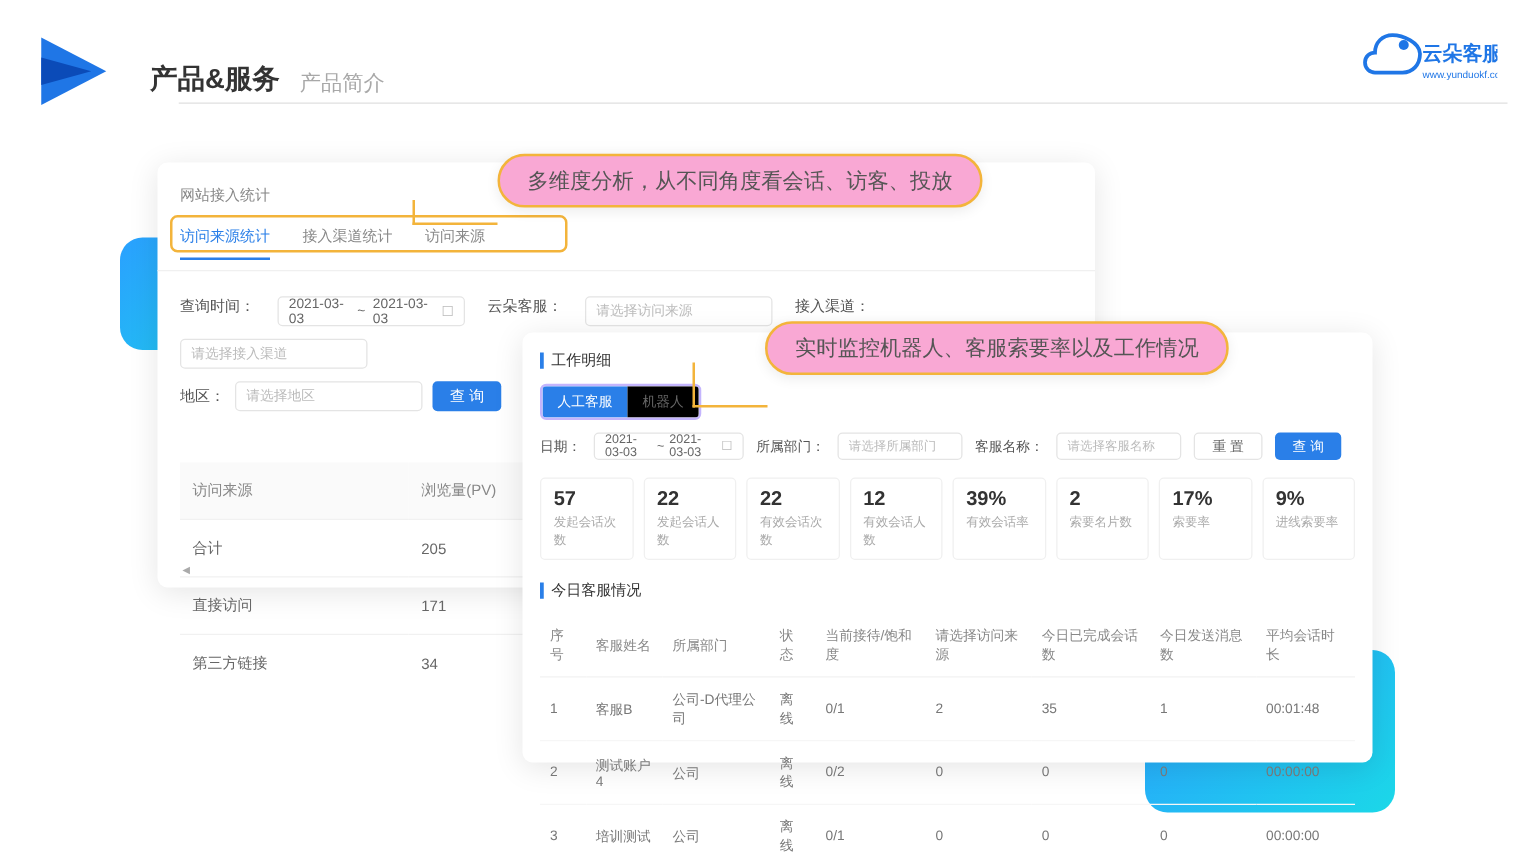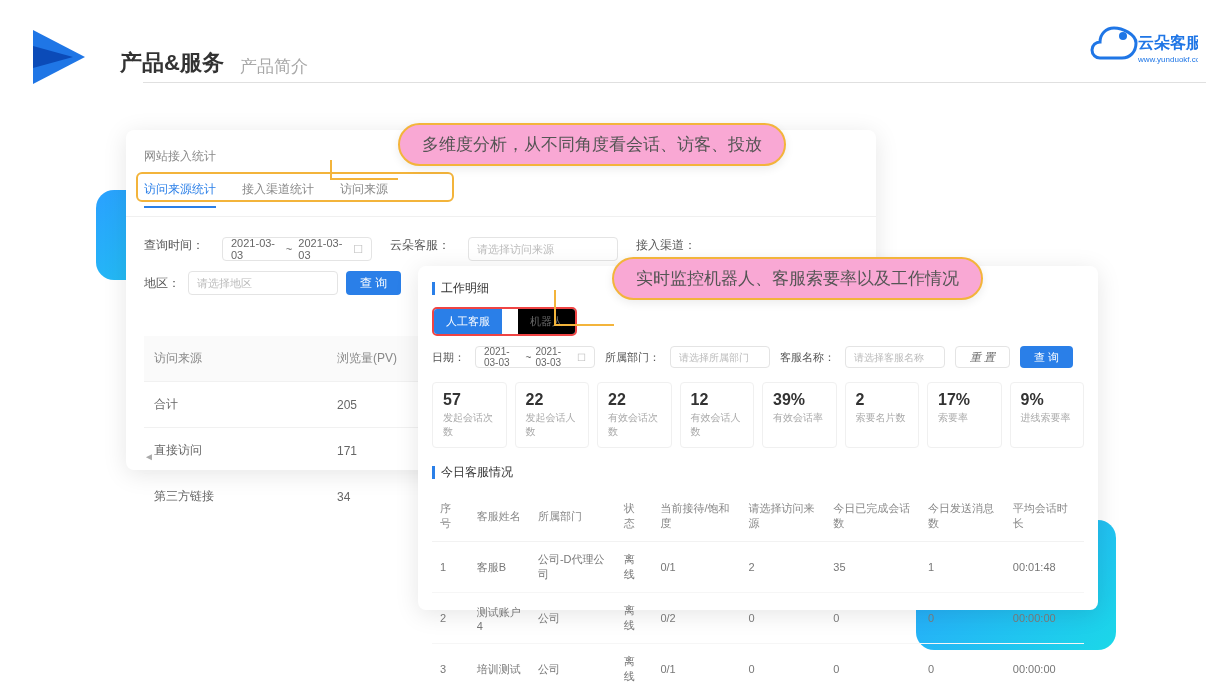--- a/index.html
+++ b/index.html
@@ -58,38 +58,38 @@
 .flabel { font-size: 12px; color: #555; }
 .inp {
   border: 1px solid #e4e4e4; border-radius: 4px; height: 24px;
   font-size: 11px; color: #666; padding: 0 8px; background: #fff;
 }
 .inp::placeholder { color: #bbb; }
 .btn {
   height: 24px; padding: 0 14px; border: none; background: #2a7fe8;
   color: #fff; border-radius: 4px; font-size: 12px; cursor: pointer; text-align: center;
 }
-.btn-plain { background: #fff; border: 1px solid #e4e4e4; color: #666; font-style: italic; }
+.btn-plain { background: #fff; border: 1px solid #e4e4e4; color: #666; }
 
 .pA-row2 { display: flex; gap: 8px; align-items: center; padding: 10px 18px 0 18px; }
 .pA-sub { margin: 18px 0 0 18px; font-size: 12px; font-weight: 700; color: #333; }
 .tbl { width: calc(100% - 18px); margin: 6px 0 0 18px; border-collapse: collapse; font-size: 12px; }
 .tbl th, .tbl td {
   text-align: left; padding: 14px 10px; border-top: 1px solid #f1f1f1; color: #666;
 }
 .tbl th { font-weight: 400; color: #888; background: #fafafa; border-top: none; }
 .pA-scroll { position: absolute; left: 18px; bottom: 8px; font-size: 10px; color: #aaa; }
 
 
 .panelB { top: 266px; left: 418px; width: 680px; height: 344px; z-index: 30; padding: 14px 14px 10px 14px; }
 .blockhdr { display: flex; align-items: center; gap: 6px; margin-bottom: 10px; }
 .bluebar { width: 3px; height: 13px; background: #2a7fe8; }
 .blocktitle { font-size: 12px; color: #333; }
 .pB-tabs-box {
-  display: inline-flex; border: 2px solid #ef4444; border-radius: 5px; overflow: hidden; gap: 16px;
+  display: inline-flex; border: 2px solid #c4b5fd; border-radius: 5px; overflow: hidden;
 }
 .seg { font-size: 11px; padding: 5px 12px; background: #000000; color: #666; }
 .seg.active { background: #2a7fe8; color: #fff; }
 .pB-filters { display: flex; align-items: center; gap: 10px; margin-top: 10px; flex-wrap: wrap; }
 .stats { display: flex; gap: 8px; margin-top: 14px; }
 .stat {
   border: 1px solid #f0f0f0; border-radius: 4px; padding: 8px 10px; flex: 1;
 }
 .stat .n { font-size: 16px; font-weight: 700; color: #333; }
 .stat .l { font-size: 10px; color: #aaa; margin-top: 2px; }
@@ -141,20 +141,21 @@
     <span class="flabel">查询时间：</span>
     <span class="inp" style="display:inline-flex;align-items:center;gap:6px;width:150px">
       <span>2021-03-03</span>
       <span>~</span>
       <span>2021-03-03</span>
       <span style="margin-left:auto;color:#bbb">☐</span>
     </span>
     <span class="flabel">云朵客服：</span>
     <input class="inp" style="width: 150px;" placeholder="请选择访问来源">
     <span class="flabel">接入渠道：</span>
+    <input class="inp" style="width: 150px;" placeholder="请选择接入渠道">
   </div>
   <div class="pA-row2">
     <span class="flabel">地区：</span>
     <input class="inp" style="width: 150px;" placeholder="请选择地区">
     <button class="btn">查 询</button>
   </div>
   <div class="pA-sub" style="text-align:right;padding-right:360px">基础让</div>
   <table class="tbl">
     <tbody>
         <tr>

